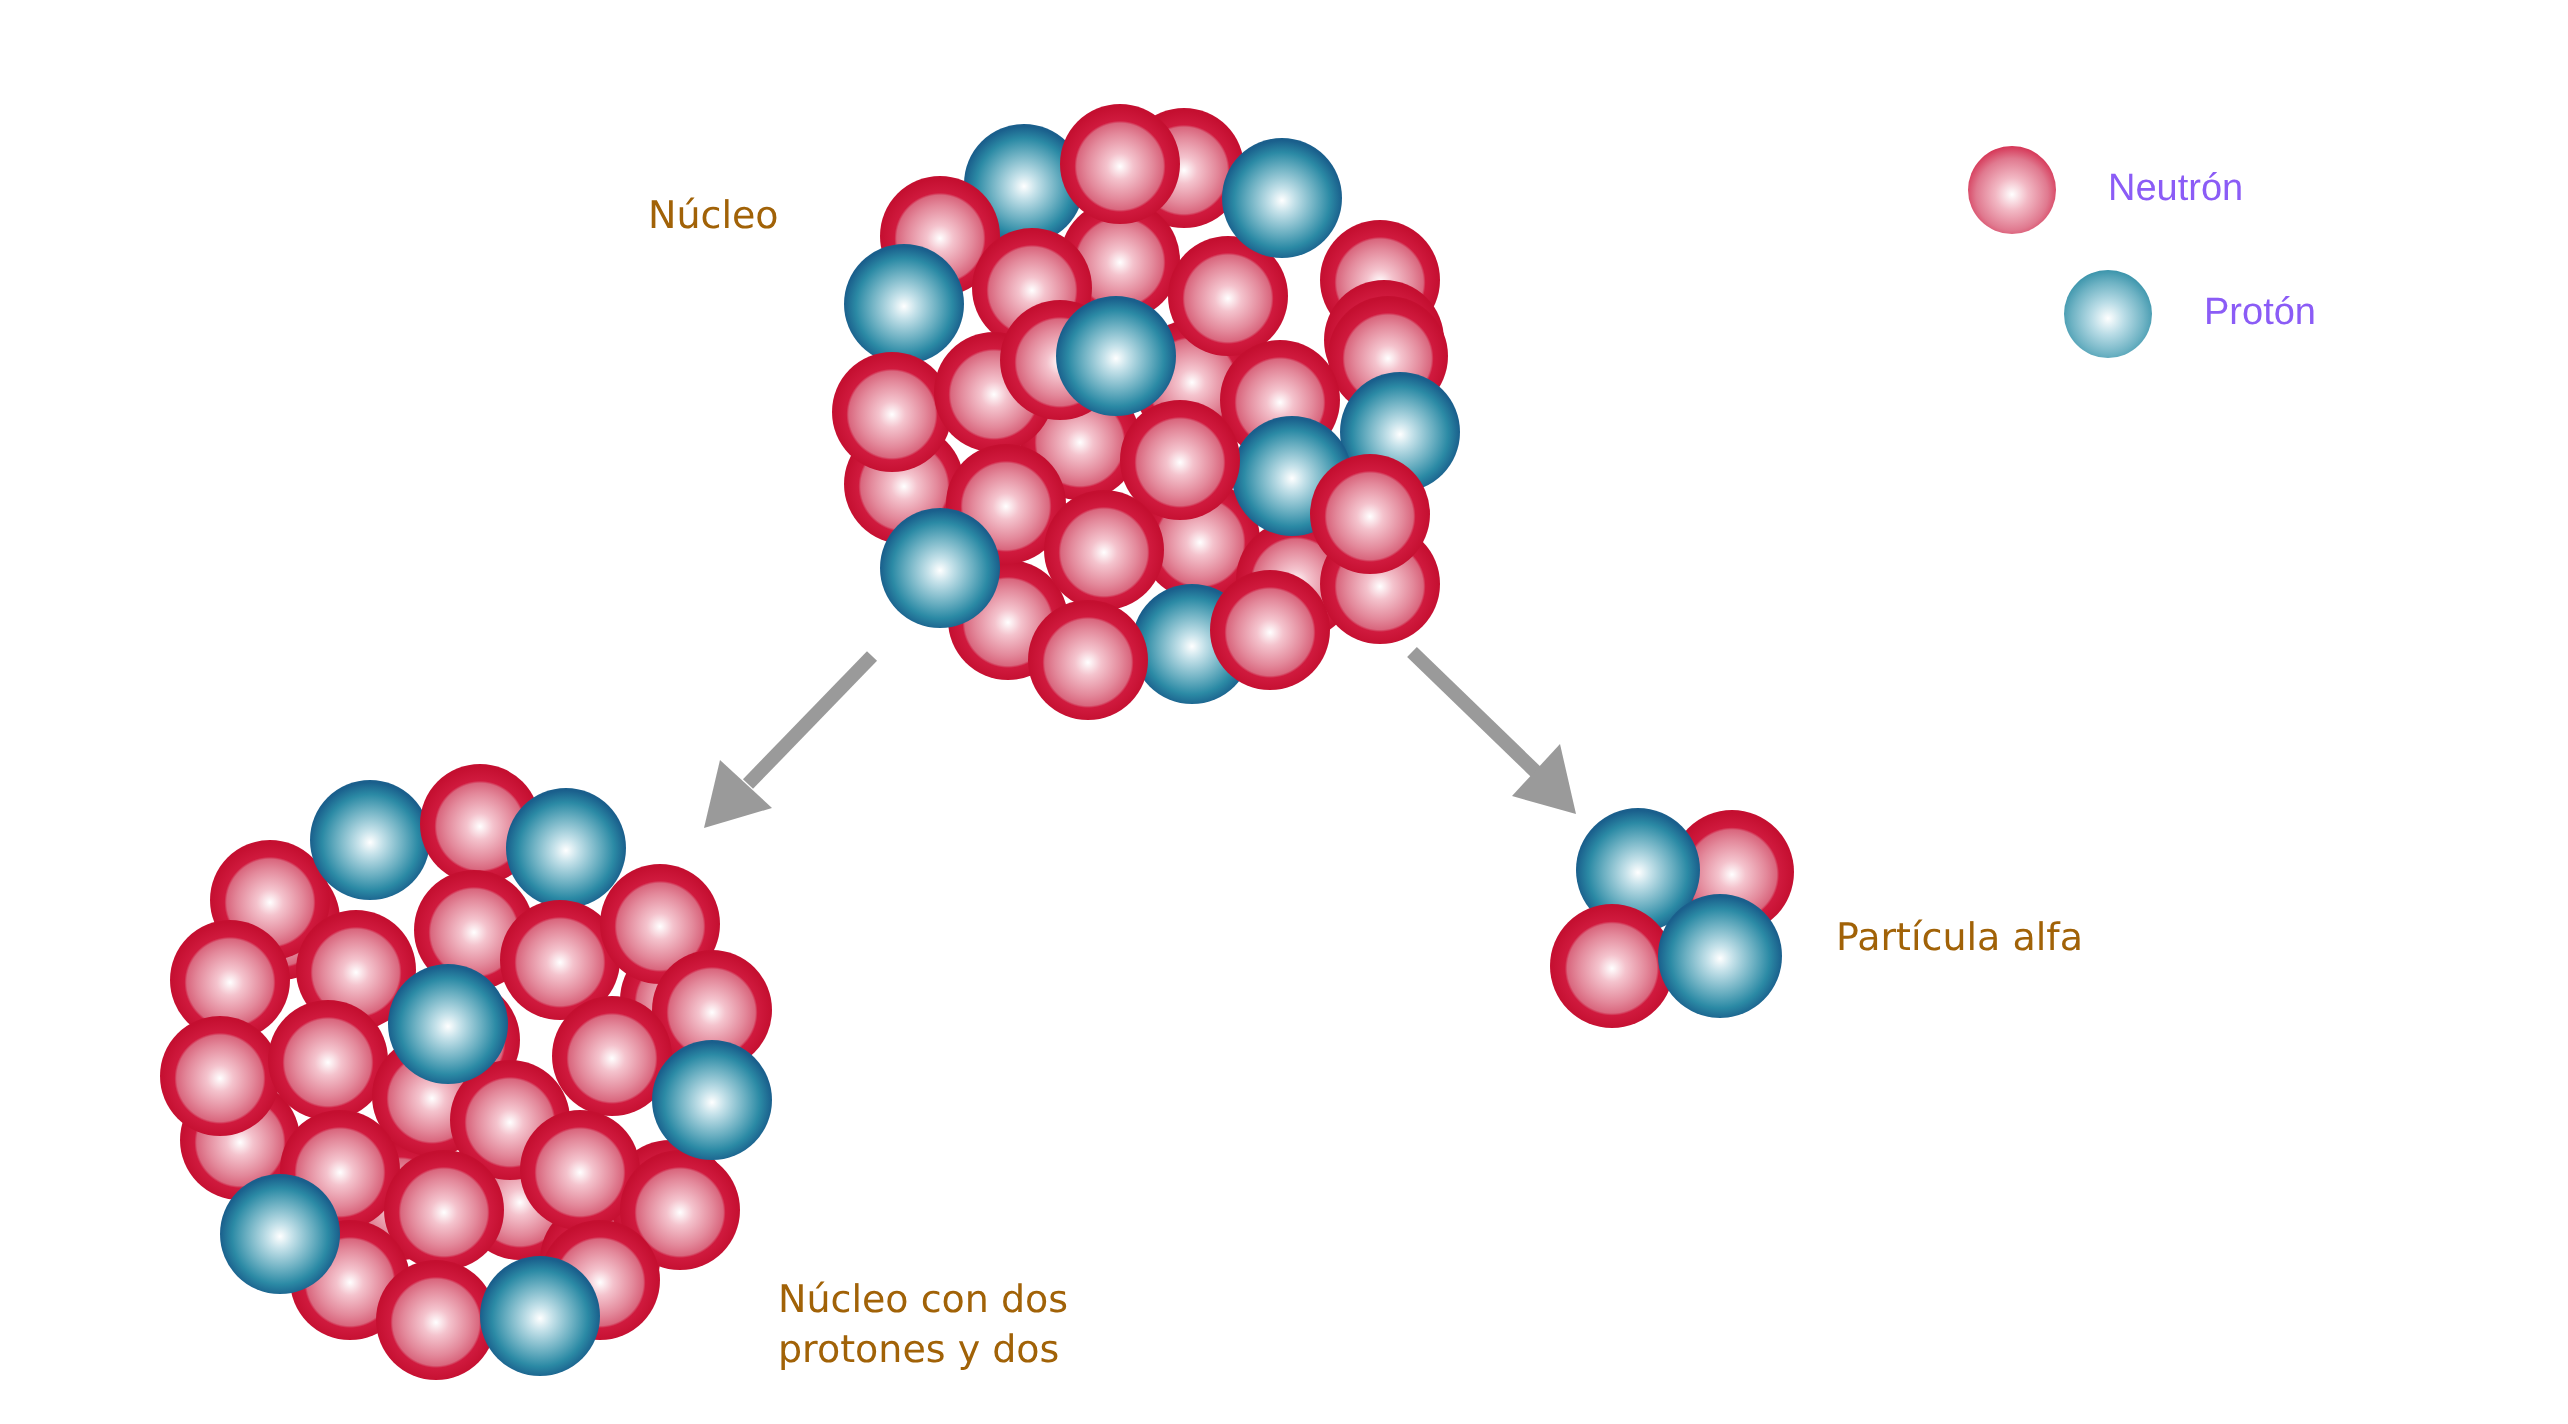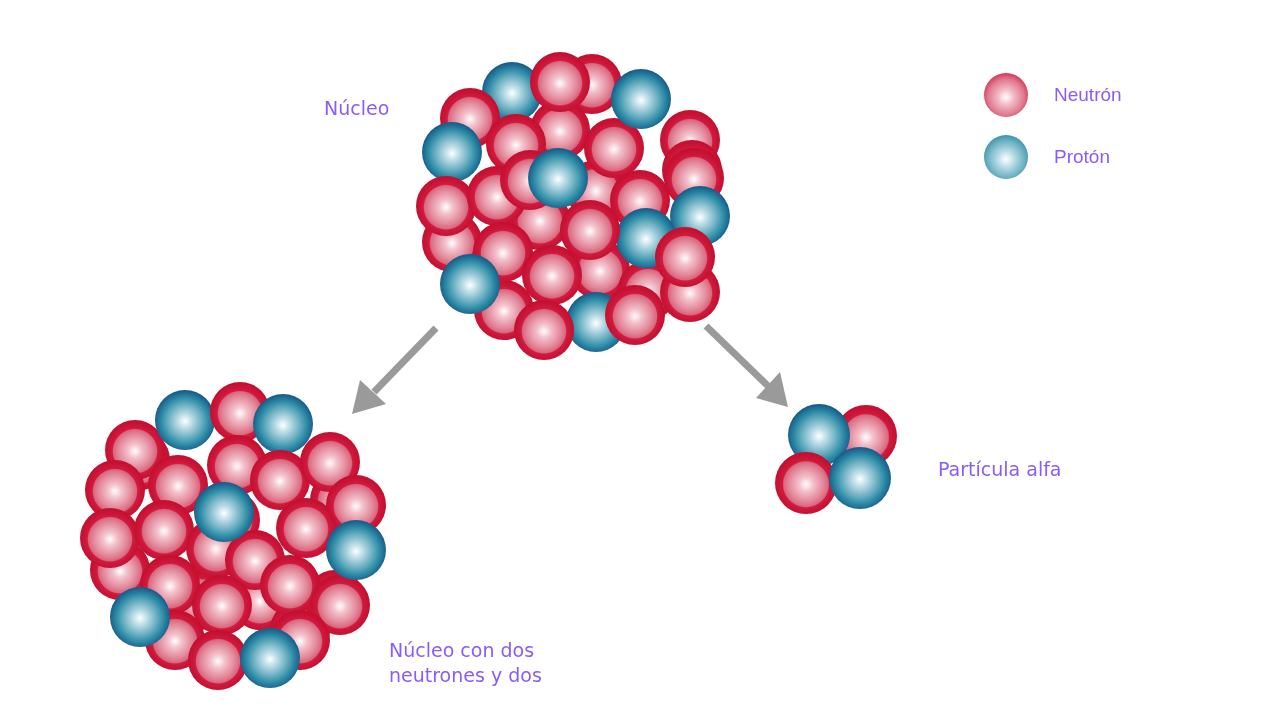--- a/index.html
+++ b/index.html
@@ -1,19 +1,19 @@
 <!DOCTYPE html>
 <html><head>
 <meta charset="utf-8">
 <style>
   html, body { margin: 0; padding: 0; background: #ffffff; }
   body { width: 1284px; height: 712px; position: relative; overflow: hidden;
          font-family: "DejaVu Sans", sans-serif; }
   #scene { position: absolute; left: 0; top: 0; width: 1284px; height: 712px; }
-  .label { position: absolute; color: #8b5cf6; font-size: 19px; line-height: 25px;
+  .label { position: absolute; color: #a16207; font-size: 19px; line-height: 25px;
            font-family: "DejaVu Sans", sans-serif; white-space: nowrap; }
   .legend-row { position: absolute; display: flex; align-items: center; }
   .legend-ball { width: 44px; height: 44px; border-radius: 50%; }
   .legend-ball.neutron { background: radial-gradient(circle at 50% 55%, #ffffff 0%, #f2b8c4 25%, #e0798f 55%, #d21f43 80%, #c8102e 100%); }
   .legend-ball.proton { background: radial-gradient(circle at 50% 55%, #ffffff 0%, #b9dce6 25%, #6fb3c4 55%, #2a8aa3 80%, #1c6e8f 100%); }
   .legend-text { margin-left: 26px; color: #8b5cf6; font-size: 19px; font-family: Liberation Sans, sans-serif; }
 </style>
 </head>
 <body>
 
@@ -124,27 +124,27 @@
     <circle cx="819" cy="435" r="31" fill="url(#gP)"></circle>
     <circle cx="806" cy="483" r="31" fill="url(#gN)"></circle>
     <circle cx="860" cy="478" r="31" fill="url(#gP)"></circle>
   </g>
 </svg>
 
 <div class="label" style="left:324px; top:96px;">Núcleo</div>
 
 <div class="label" style="left:389px; top:638px;">
   <div>Núcleo con dos</div>
-  <div>neutrones y dos</div>
+  <div>protones y dos</div>
 </div>
 
-<div class="label" style="left:918px; top:457px;margin-left:20px;">Partícula alfa</div>
+<div class="label" style="left:918px; top:457px;">Partícula alfa</div>
 
 <div>
   <div class="legend-row" style="left:984px; top:73px;">
     <div class="legend-ball neutron"></div>
     <div class="legend-text">Neutrón</div>
   </div>
-  <div class="legend-row" style="left:984px; top:135px;">
+  <div class="legend-row" style="left:1032px; top:135px;">
     <div class="legend-ball proton"></div>
     <div class="legend-text">Protón</div>
   </div>
 </div>
 
 </body></html>

